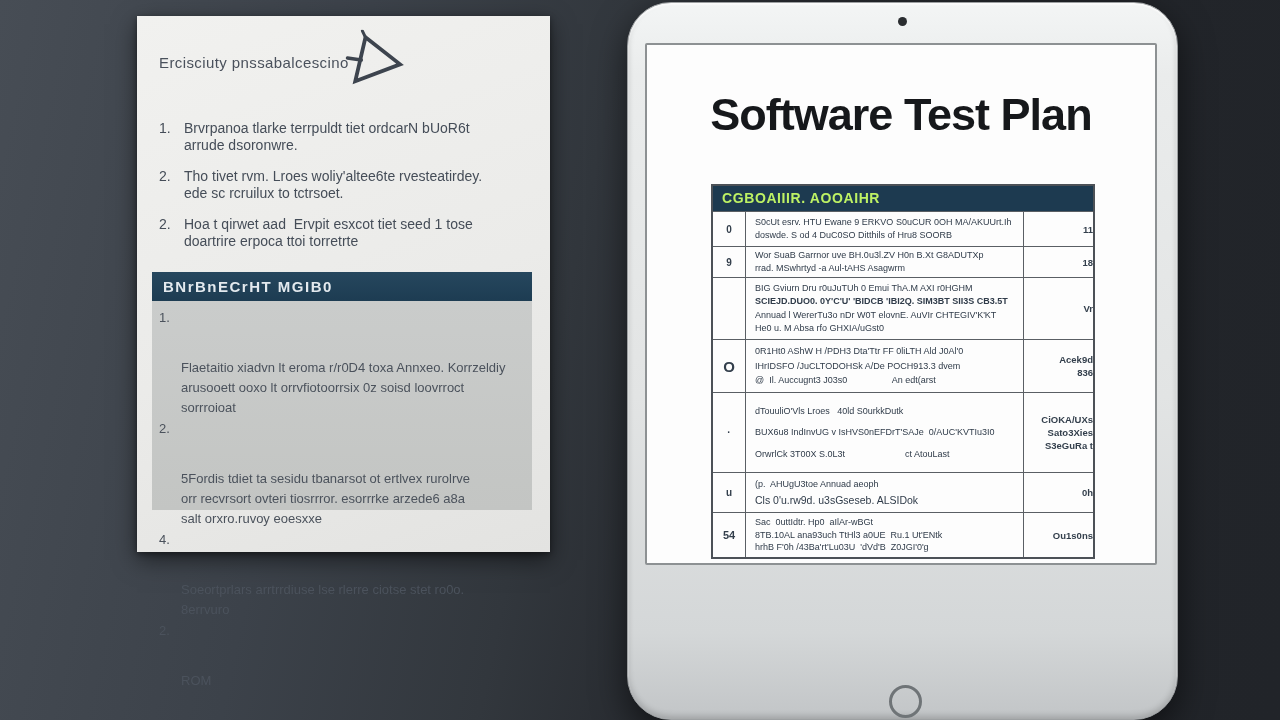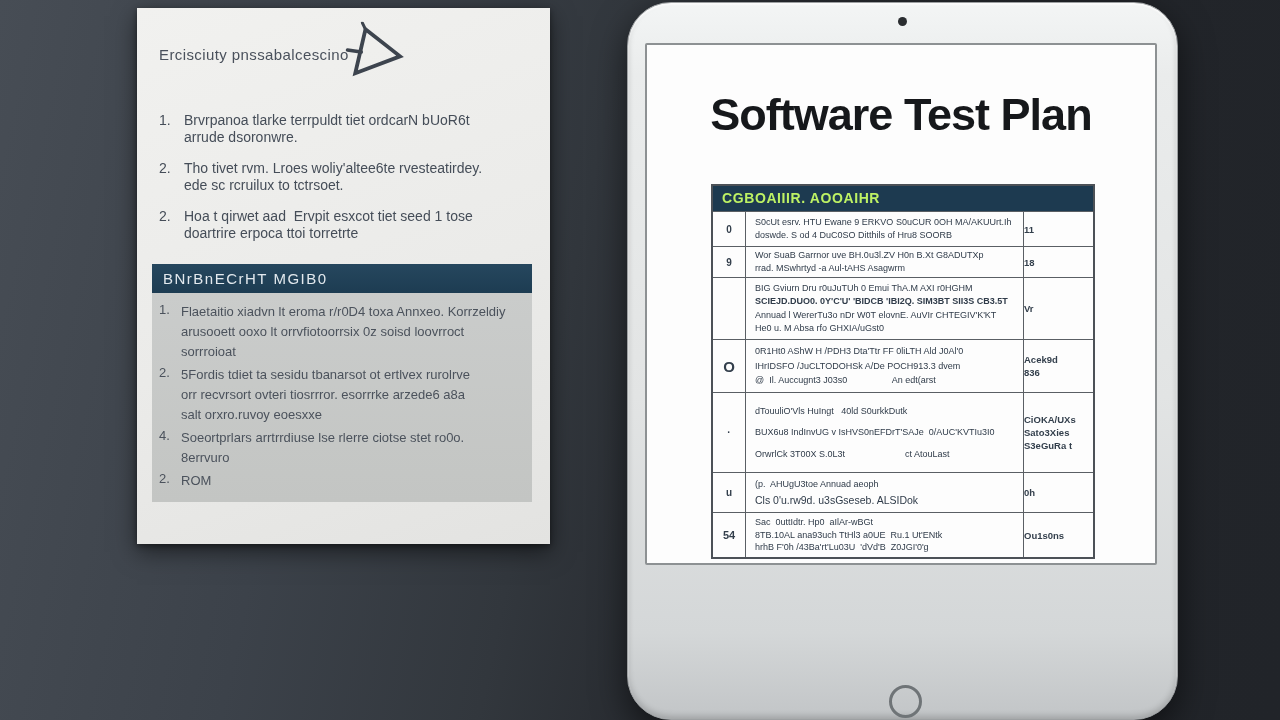--- a/index.html
+++ b/index.html
@@ -5,51 +5,51 @@
   * { margin:0; padding:0; box-sizing:border-box; }
   html,body { width:1280px; height:720px; overflow:hidden; }
   body {
     font-family:"Liberation Sans", sans-serif;
     background:linear-gradient(102deg,#474d55 0%,#3c424a 26%,#32373d 44%,#26292e 58%,#22252a 78%,#212429 100%);
     position:relative;
   }
 
   
   .paper {
-    position:absolute; left:137px; top:8px; width:413px; height:536px;
+    position:absolute; left:137px; top:16px; width:413px; height:536px;
     background:linear-gradient(160deg,#f1f1ef 0%,#ebebe9 55%,#e3e3e1 100%);
     box-shadow:0 8px 22px rgba(0,0,0,.5), 0 2px 6px rgba(0,0,0,.4);
   }
   .paper-heading {
     position:absolute; left:22px; top:38px;
     font-size:15px; letter-spacing:.4px; color:#4a515c; font-weight:normal;
   }
   .arrow-wrap { position:absolute; left:208px; top:16px; width:62px; height:62px; }
   .arrow-wrap svg { transform:rotate(8deg); }
 
   .intro-list { position:absolute; left:22px; top:104px; width:372px; }
   .intro-item { display:flex; margin-bottom:14px; }
   .intro-item .num { width:25px; font-size:14px; color:#454d58; }
   .intro-item .lines { flex:1; }
   .intro-item .lines div { font-size:14px; line-height:17px; color:#454d58; white-space:pre; }
 
   .section-bar {
     position:absolute; left:15px; top:256px; width:380px; height:29px;
     background:linear-gradient(180deg,#26475e 0%,#1d3c52 100%);
-    color:#e3e9ee; font-size:15px; font-weight:normal; letter-spacing:1.5px;
+    color:#e3e9ee; font-size:15px; font-weight:bold; letter-spacing:1.5px;
     padding:6px 0 0 11px;
   }
   .gray-panel {
     position:absolute; left:15px; top:285px; width:380px; height:209px;
     background:linear-gradient(180deg,#cacccb 0%,#c3c5c3 100%);
     padding:9px 6px 0 7px;
   }
   .section-item { display:flex; margin-bottom:3px; }
   .section-item .num { width:22px; font-size:13px; color:#4b525c; }
-  .section-item .lines { flex:1; }
+  .section-item .lines { flex:1;margin-top:48px; }
   .section-item .lines div { font-size:13px; line-height:20px; color:#4b525c; white-space:pre; }
 
   
   .tablet {
     position:absolute; left:627px; top:2px; width:551px; height:718px;
     border-radius:44px;
     background:linear-gradient(180deg,#f3f5f5 0%,#eaecec 10%,#e2e4e4 55%,#d4d7d8 88%,#c2c5c7 100%);
     border:1px solid #9da0a2;
     box-shadow:0 12px 34px rgba(0,0,0,.55), inset 0 2px 2px rgba(255,255,255,.8), inset 0 -3px 6px rgba(0,0,0,.18);
   }
@@ -81,21 +81,21 @@
     font-size:10px; font-weight:bold; color:#333f4c;
   }
   .cell-desc {
     flex:1; padding:2px 9px;
     display:flex; flex-direction:column; justify-content:space-evenly;
     overflow:hidden;
   }
   .cell-desc div { font-size:9px; line-height:11px; color:#2f3b49; white-space:pre; }
   .cell-val {
     width:70px; border-left:1px solid #5a5f64;
-    display:flex; flex-direction:column; align-items:flex-start; justify-content:center;
+    display:flex; flex-direction:column; align-items:flex-end; justify-content:center;
     overflow:hidden;
   }
   .cell-val div { font-size:9.5px; line-height:13px; font-weight:bold; color:#333f4c; white-space:pre; }
 
   .tp-row:nth-child(1){ height:35px; }
   .tp-row:nth-child(2){ height:31px; }
   .tp-row:nth-child(3){ height:62px; }
   .tp-row:nth-child(4){ height:53px; }
   .tp-row:nth-child(5){ height:80px; }
   .tp-row:nth-child(6){ height:40px; }
@@ -236,21 +236,21 @@
               <div>@  Il. Auccugnt3 J03s0                  An edt(arst</div>
             </div>
             <div class="cell-val">
               <div>Acek9d</div>
               <div>836</div>
             </div>
           </div>
           <div class="tp-row">
             <div class="cell-id">·</div>
             <div class="cell-desc">
-              <div>dTouuliO'Vls HuIngt   40ld S0urkkDutk</div>
+              <div>dTouuliO'Vls Lroes   40ld S0urkkDutk</div>
               <div>BUX6u8 IndInvUG v IsHVS0nEFDrT'SAJe  0/AUC'KVTIu3I0</div>
               <div>OrwrlCk 3T00X S.0L3t                        ct AtouLast</div>
             </div>
             <div class="cell-val">
               <div>CiOKA/UXs</div>
               <div>Sato3Xies</div>
               <div>S3eGuRa t</div>
             </div>
           </div>
           <div class="tp-row">

